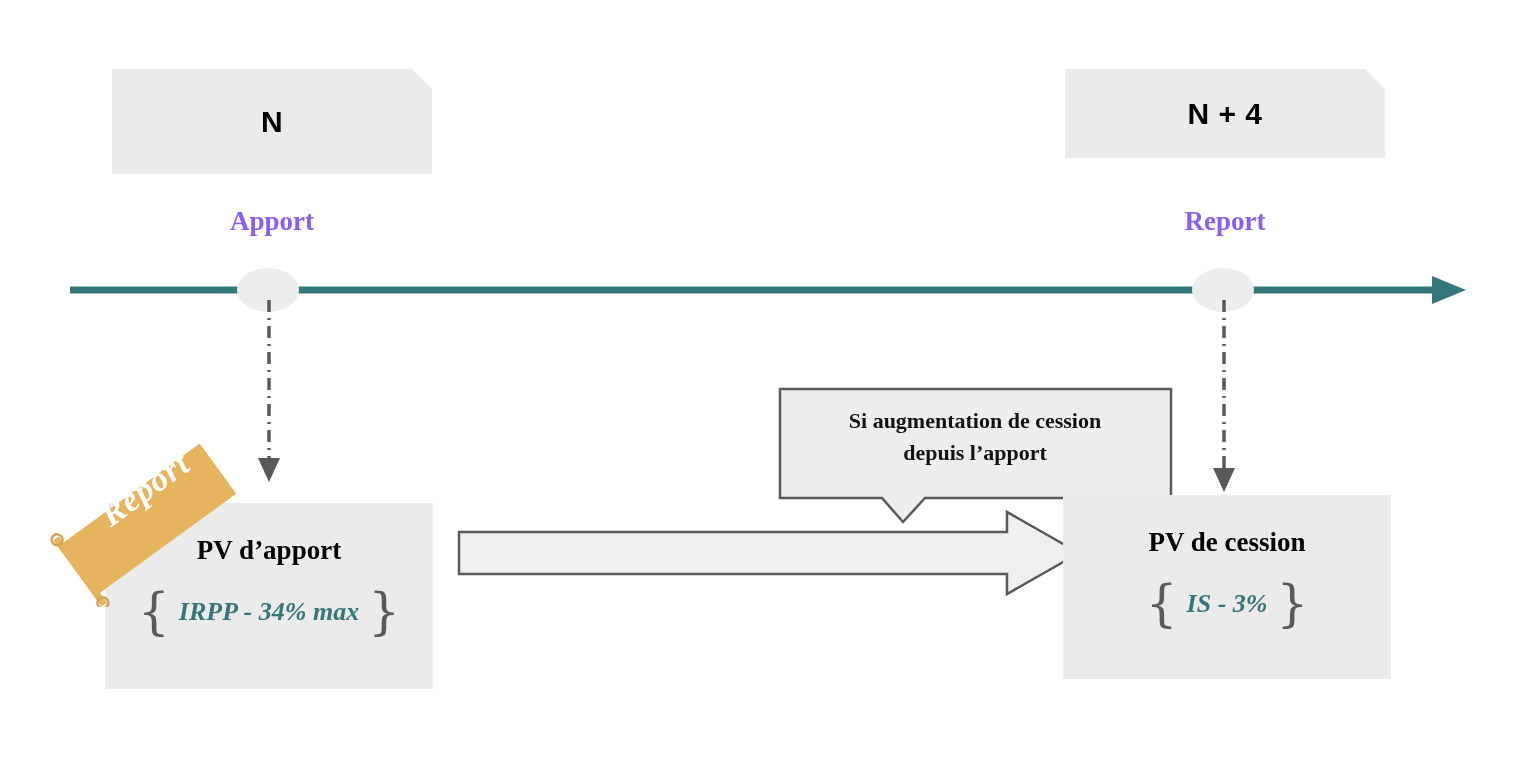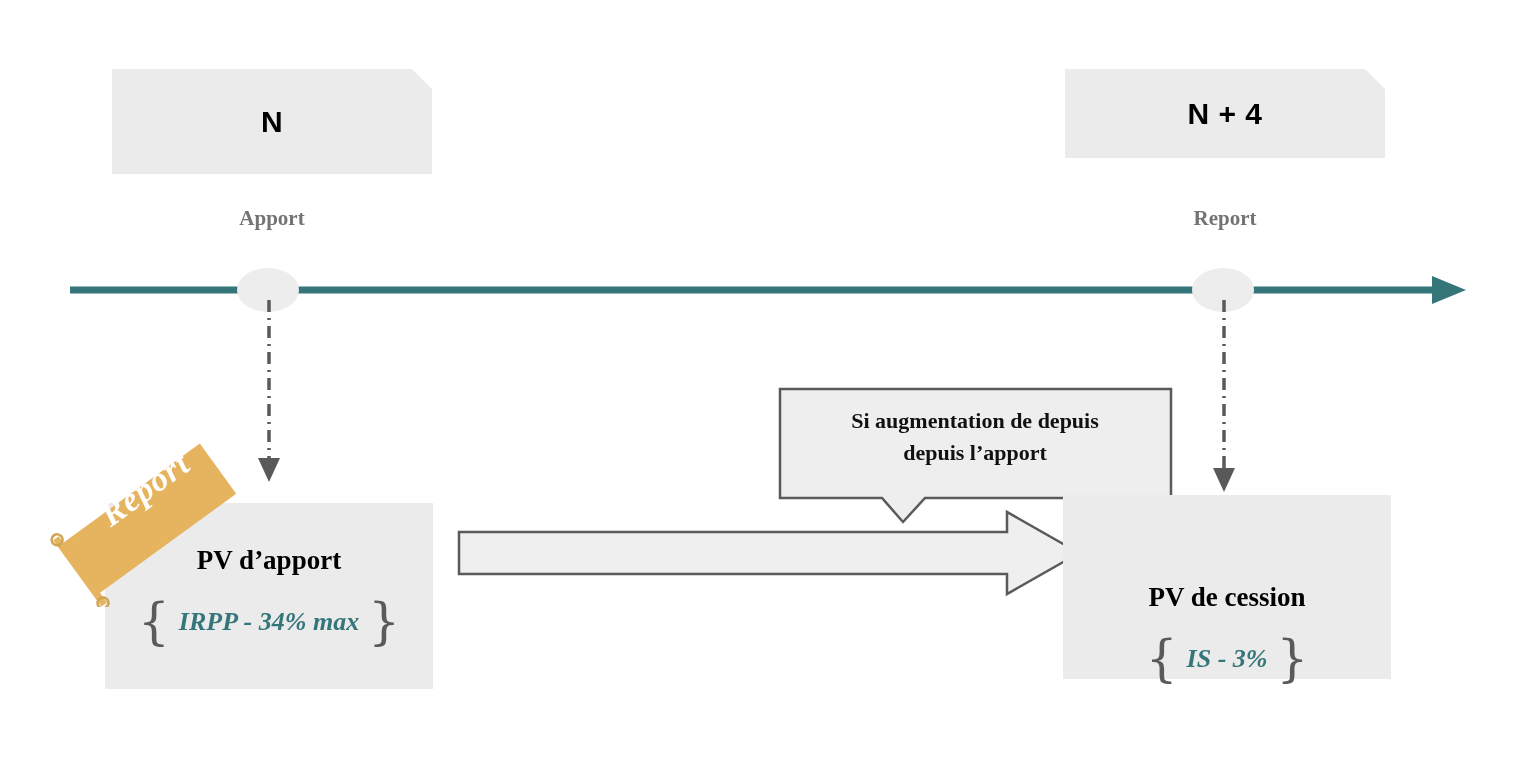--- a/index.html
+++ b/index.html
@@ -37,22 +37,22 @@
   }
   #year-box-left  { left: 112px;  top: 69px; width: 320px; height: 105px; }
   #year-box-right { left: 1065px; top: 69px; width: 320px; height: 89px; }
 
   
   .event-label {
     position: absolute;
     text-align: center;
     font-family: "Liberation Serif", serif;
     font-weight: bold;
-    font-size: 21px;
-    color: #737373;
+    font-size: 27px;
+    color: #8b5cf6;
     width: 320px;
   }
   #event-label-left  { left: 112px;  top: 206px; }
   #event-label-right { left: 1065px; top: 206px; }
 
   
   #timeline-svg {
     position: absolute;
     left: 0;
     top: 250px;
@@ -98,28 +98,28 @@
   
   .result-box {
     position: absolute;
     background: #ebebeb;
     display: flex;
     flex-direction: column;
     align-items: center;
     justify-content: flex-start;
   }
   #result-box-left  { left: 105px;  top: 503px; width: 328px; height: 186px; }
-  #result-box-right { left: 1063px; top: 495px; width: 328px; height: 184px; justify-content: flex-end; }
+  #result-box-right { left: 1063px; top: 495px; width: 328px; height: 184px; }
 
   .result-title {
     font-family: "Liberation Serif", serif;
     font-weight: bold;
     font-size: 27px;
     color: #000000;
-    margin-top: 42px;
+    margin-top: 32px;
   }
   .result-rate-row {
     display: flex;
     align-items: center;
     justify-content: center;
     margin-top: 26px;
     gap: 9px;
   }
   .brace {
     font-family: "DejaVu Serif", serif;
@@ -197,21 +197,21 @@
   </svg>
 
   <svg id="block-arrow-svg" viewBox="0 0 630 90">
     <polygon points="4,24 552,24 552,4 624,45 552,86 552,66 4,66" fill="#efefef" stroke="#5a5a5a" stroke-width="2.5" stroke-linejoin="miter"></polygon>
   </svg>
 
   <svg id="callout-svg" viewBox="0 0 420 150">
     <path d="M10,9 L401,9 L401,118 L155,118 L133,142 L112,118 L10,118 Z" fill="#eeeeee" stroke="#5a5a5a" stroke-width="2.5" stroke-linejoin="miter"></path>
   </svg>
   <div id="callout-text">
-    <div>Si augmentation de depuis</div>
+    <div>Si augmentation de cession</div>
     <div>depuis l’apport</div>
   </div>
 
   <div class="result-box" id="result-box-left">
     <div class="result-title">PV d’apport</div>
     <div class="result-rate-row">
       <span class="brace">{</span>
       <span class="result-rate">IRPP - 34% max</span>
       <span class="brace">}</span>
     </div>

